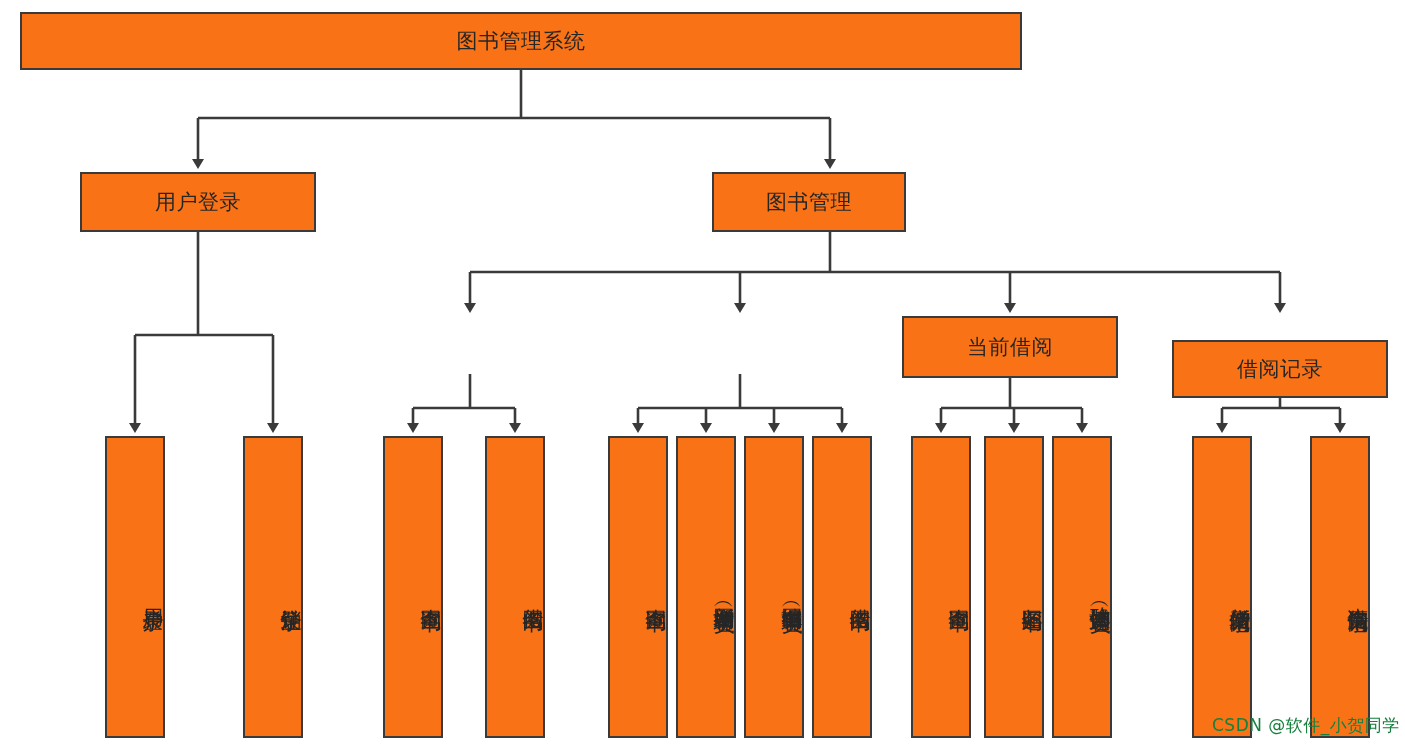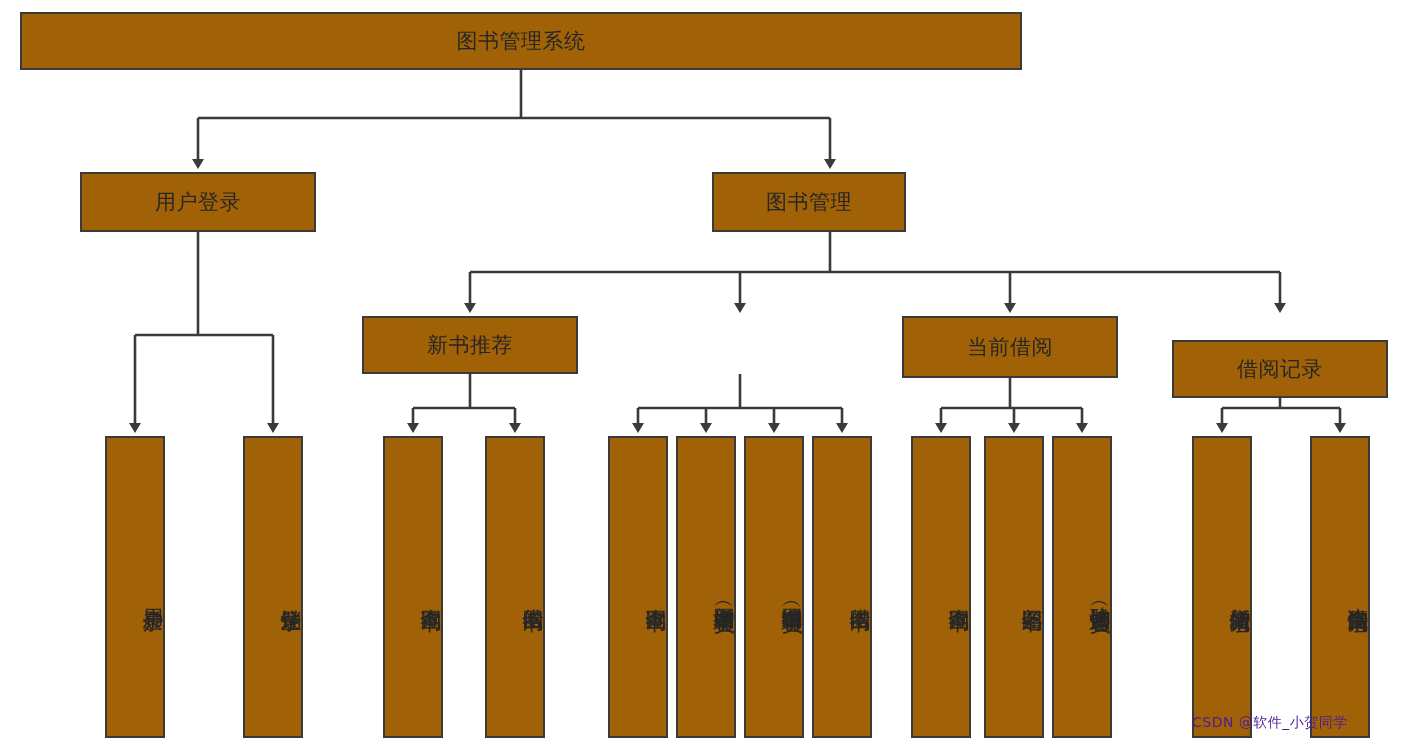--- a/index.html
+++ b/index.html
@@ -21,21 +21,21 @@
     position: absolute;
     left: 0;
     top: 0;
     width: 1405px;
     height: 747px;
     pointer-events: none;
   }
   .node {
     position: absolute;
     box-sizing: border-box;
-    background: #a16207;
+    background: #f97316;
     border: 2px solid #3a3a3a;
     display: flex;
     align-items: center;
     justify-content: center;
     color: #262626;
   }
   .node.horiz {
     font-size: 21px;
     letter-spacing: 0.5px;
   }
@@ -50,24 +50,25 @@
     letter-spacing: 1px;
   }
   .node.vert .vtext {
     writing-mode: vertical-rl;
     text-orientation: upright;
     display: block;
     white-space: nowrap;
   }
   .watermark {
     position: absolute;
-    font-size: 14px;
-    color: #4c1d95;
+    font-size: 17px;
+    color: #15803d;
     white-space: nowrap;
     letter-spacing: 0.5px;
+    padding-left: 20px;
   }
 </style>
 </head>
 <body>
 
 <div id="canvas">
 
   <svg class="wires" viewBox="0 0 1405 747" xmlns="http://www.w3.org/2000/svg">
     <defs>
       <marker id="arrow" markerWidth="10" markerHeight="12" refX="1" refY="6" orient="auto" markerUnits="userSpaceOnUse">
@@ -122,23 +123,20 @@
     <span>图书管理系统</span>
   </div>
 
   <div class="node horiz" style="left:80px; top:172px; width:236px; height:60px;">
     <span>用户登录</span>
   </div>
   <div class="node horiz" style="left:712px; top:172px; width:194px; height:60px;">
     <span>图书管理</span>
   </div>
 
-  <div class="node horiz" style="left:362px; top:316px; width:216px; height:58px;">
-    <span>新书推荐</span>
-  </div>
   <div class="node horiz" style="left:902px; top:316px; width:216px; height:62px;">
     <span>当前借阅</span>
   </div>
   <div class="node horiz" style="left:1172px; top:316px; width:216px; height:58px;margin-top:24px;">
     <span>借阅记录</span>
   </div>
 
   <div class="node vert" style="left:105px; top:436px; width:60px; height:302px;">
     <span class="vtext">用户登录</span>
   </div>

